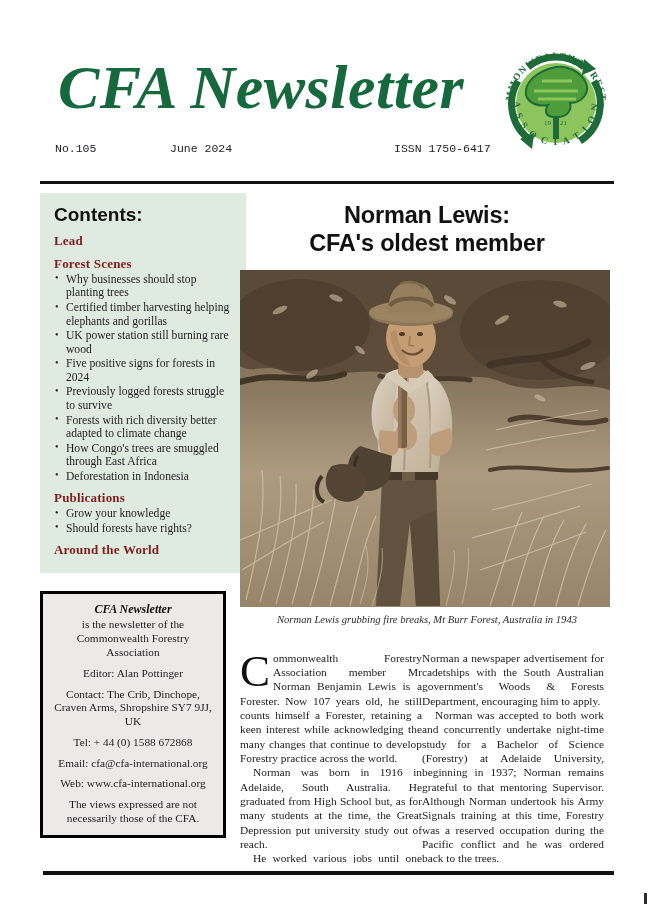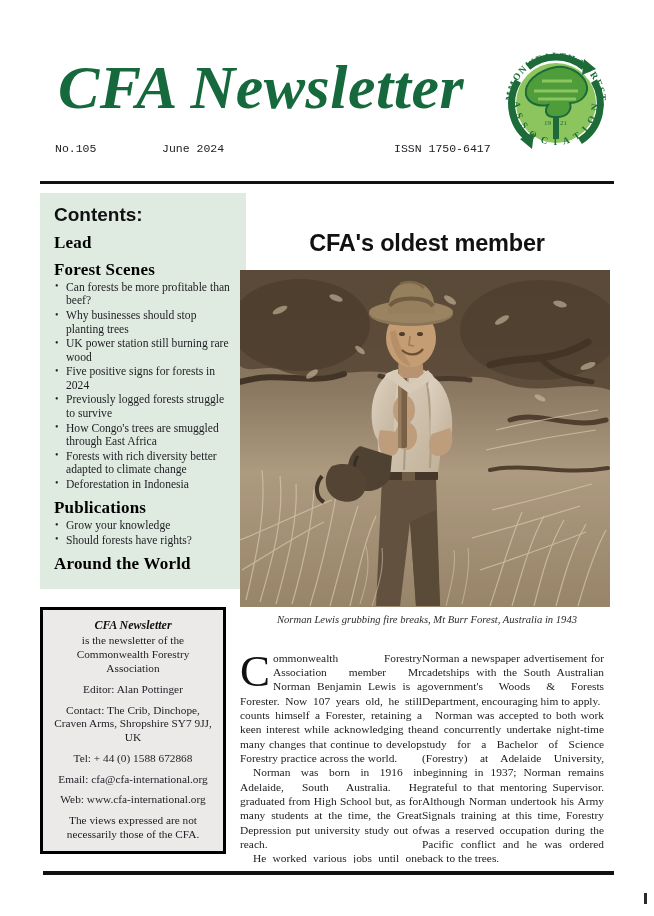--- a/index.html
+++ b/index.html
@@ -51,21 +51,21 @@
     height: 16px;
   }
   #issue-line span {
     position: absolute;
     font-family: Liberation Mono, monospace;
     font-size: 11.5px;
     color: #23232b;
     white-space: nowrap;
   }
   #issue-number { left: 55px; }
-  #issue-date   { left: 162px; }
+  #issue-date   { left: 170px; }
   #issue-issn   { left: 394px; }
 
   #header-rule {
     position: absolute;
     left: 40px;
     top: 181px;
     width: 574px;
     height: 3px;
     background: #111111;
   }
@@ -88,22 +88,22 @@
     font-family: "Liberation Sans", sans-serif;
     font-weight: 700;
     font-size: 19px;
     line-height: 1.1;
     color: #111;
     margin: 2px 0 5px 4px;
   }
   .toc-section {
     font-family: "Liberation Serif", serif;
     font-weight: 700;
-    font-size: 17px;
-    color: #000000;
+    font-size: 13px;
+    color: #7f1d1d;
     margin: 7px 0 1px 4px;
     letter-spacing: 0.2px;
   }
   .toc-section:first-of-type { margin-top: 0; }
   .toc-list {
     list-style: none;
     margin: 0;
     padding: 0 0 0 4px;
   }
   .toc-list li {
@@ -288,27 +288,27 @@
 
 <div id="left-col">
 
   <div id="contents-box">
     <div id="contents-title">Contents:</div>
 
     <div class="toc-section">Lead</div>
 
     <div class="toc-section">Forest Scenes</div>
     <ul class="toc-list">
-      <li>Can forests be more profitable than beef?</li>
       <li>Why businesses should stop planting trees</li>
+      <li>Certified timber harvesting helping elephants and gorillas</li>
       <li>UK power station still burning rare wood</li>
       <li>Five positive signs for forests in 2024</li>
       <li>Previously logged forests struggle to survive</li>
+      <li>Forests with rich diversity better adapted to climate change</li>
       <li>How Congo's trees are smuggled through East Africa</li>
-      <li>Forests with rich diversity better adapted to climate change</li>
       <li>Deforestation in Indonesia</li>
     </ul>
 
     <div class="toc-section">Publications</div>
     <ul class="toc-list">
       <li>Grow your knowledge</li>
       <li>Should forests have rights?</li>
     </ul>
 
     <div class="toc-section">Around the World</div>
@@ -323,21 +323,21 @@
     <p class="info-para">Email: cfa@cfa-international.org</p>
     <p class="info-para">Web: www.cfa-international.org</p>
     <p class="info-para">The views expressed are not necessarily those of the CFA.</p>
 
   </div>
 </div>
 
 <div id="main-col">
 
   <h1 id="article-headline">
-    <br>
+    <span>Norman Lewis:</span><br>
     <span>CFA's oldest member</span>
   </h1>
 
   <div id="photo-wrap">
     <svg viewBox="0 0 370 337" width="370" height="337" preserveAspectRatio="none" aria-hidden="true">
       <defs>
         <linearGradient id="bgGrad" x1="0" y1="0" x2="0" y2="1">
           <stop offset="0%" stop-color="#7a6a58"></stop>
           <stop offset="35%" stop-color="#8d7d68"></stop>
           <stop offset="60%" stop-color="#b6a58c"></stop>

